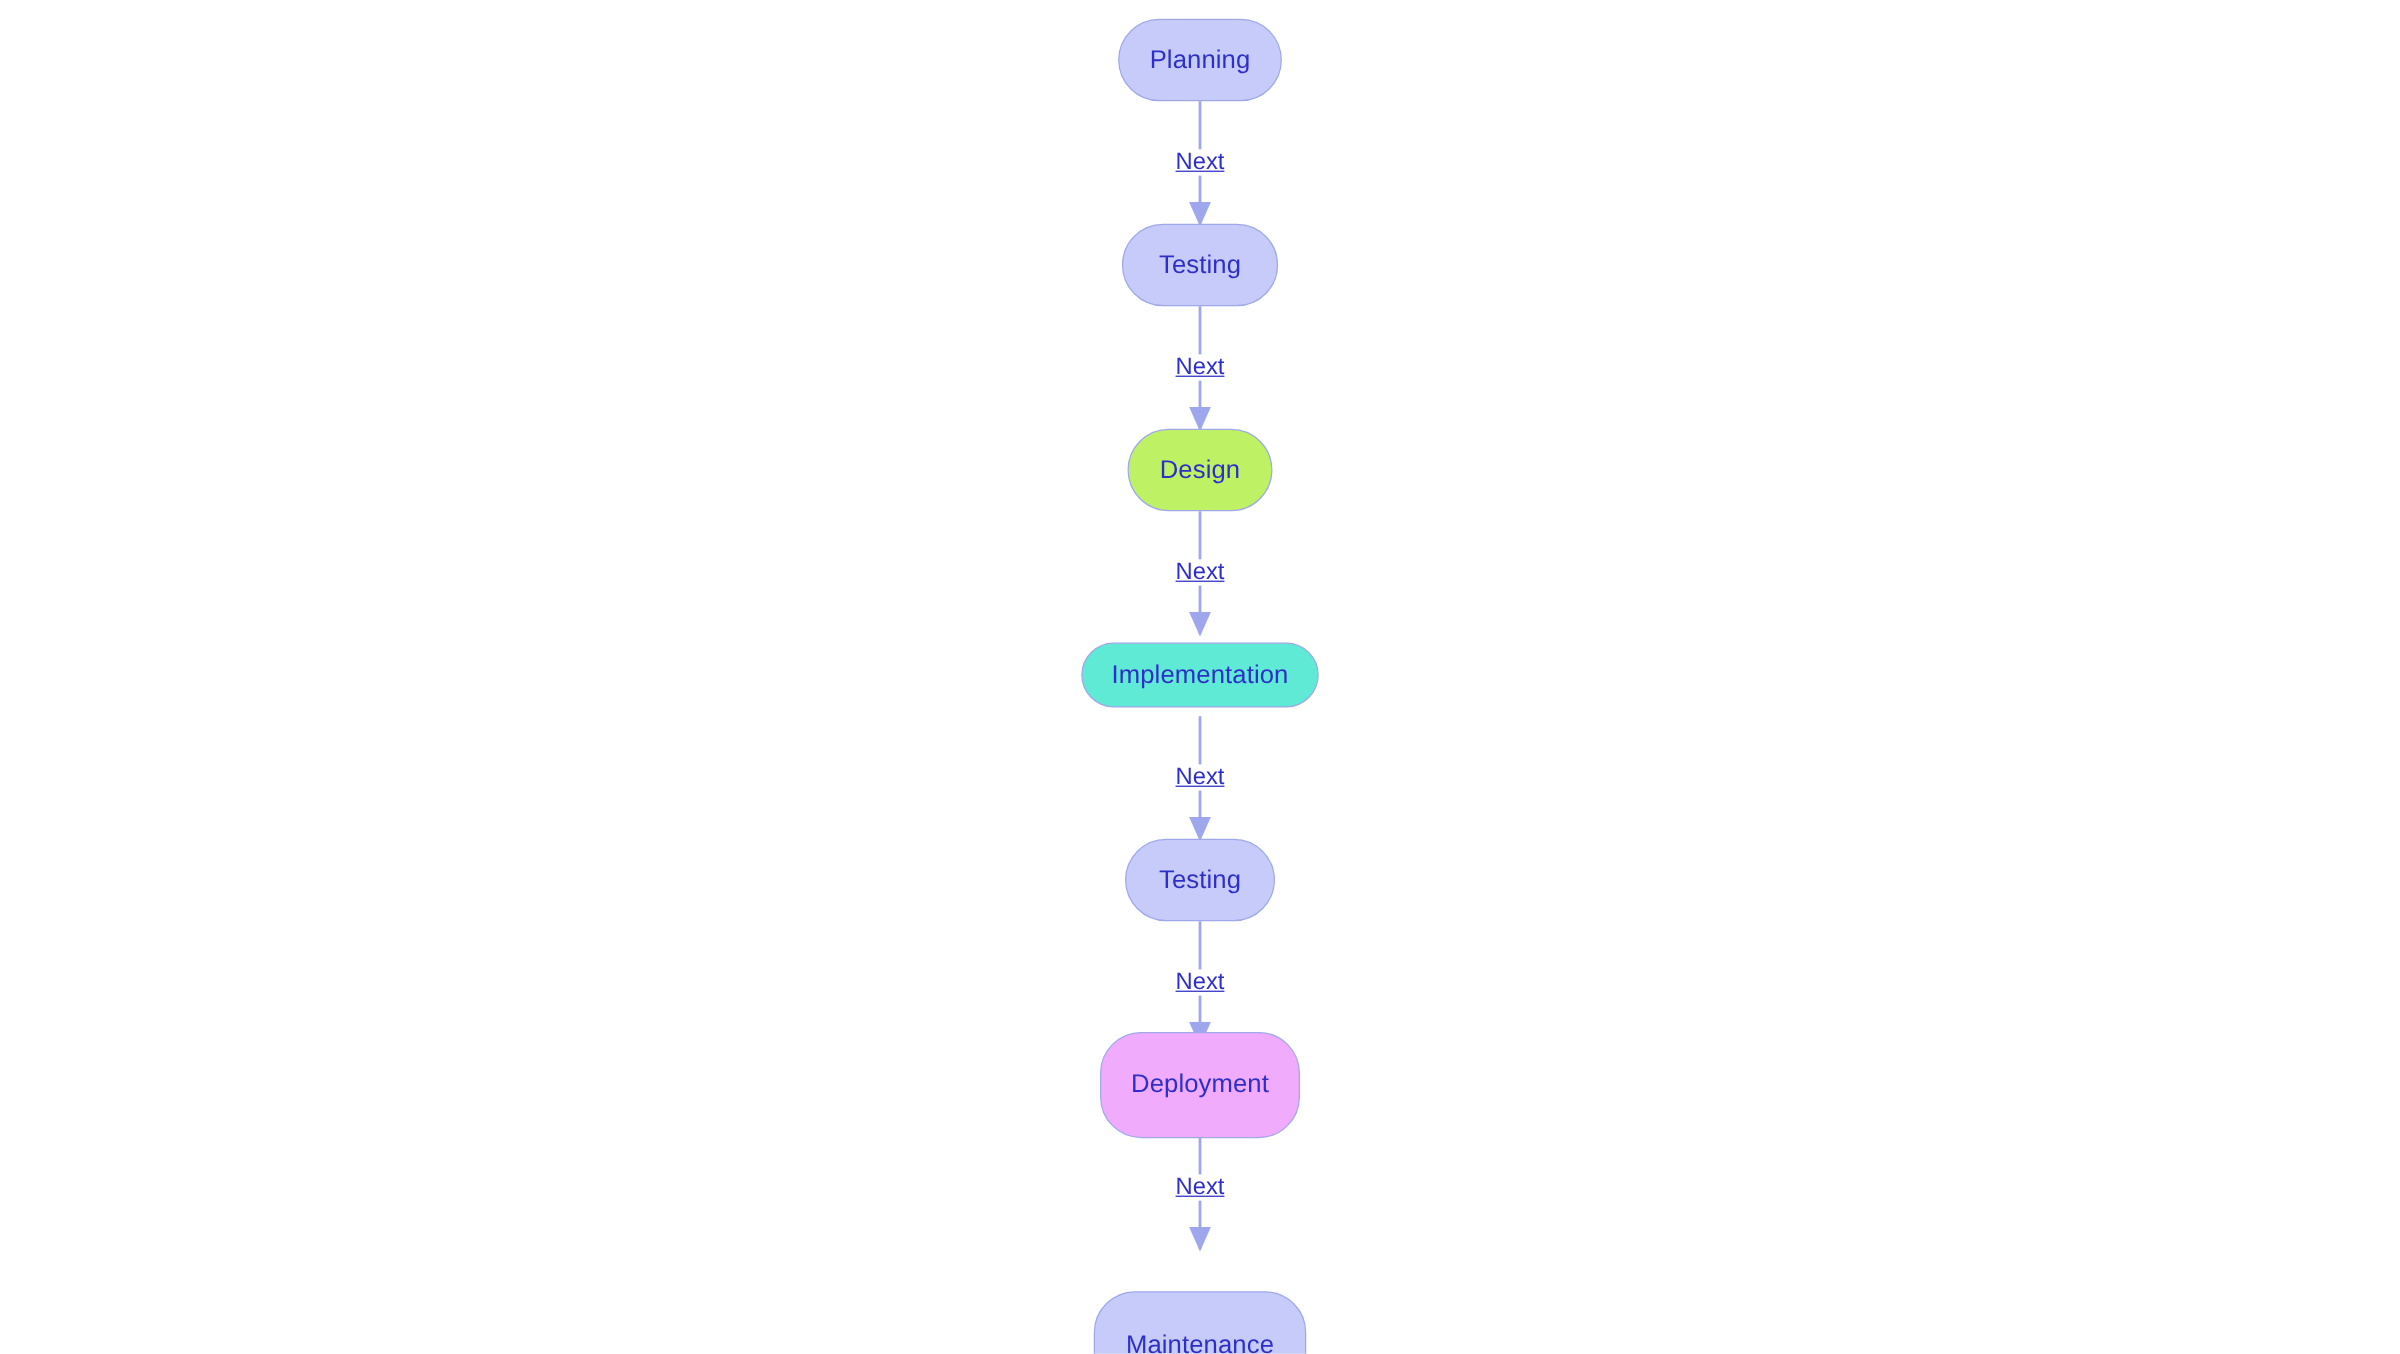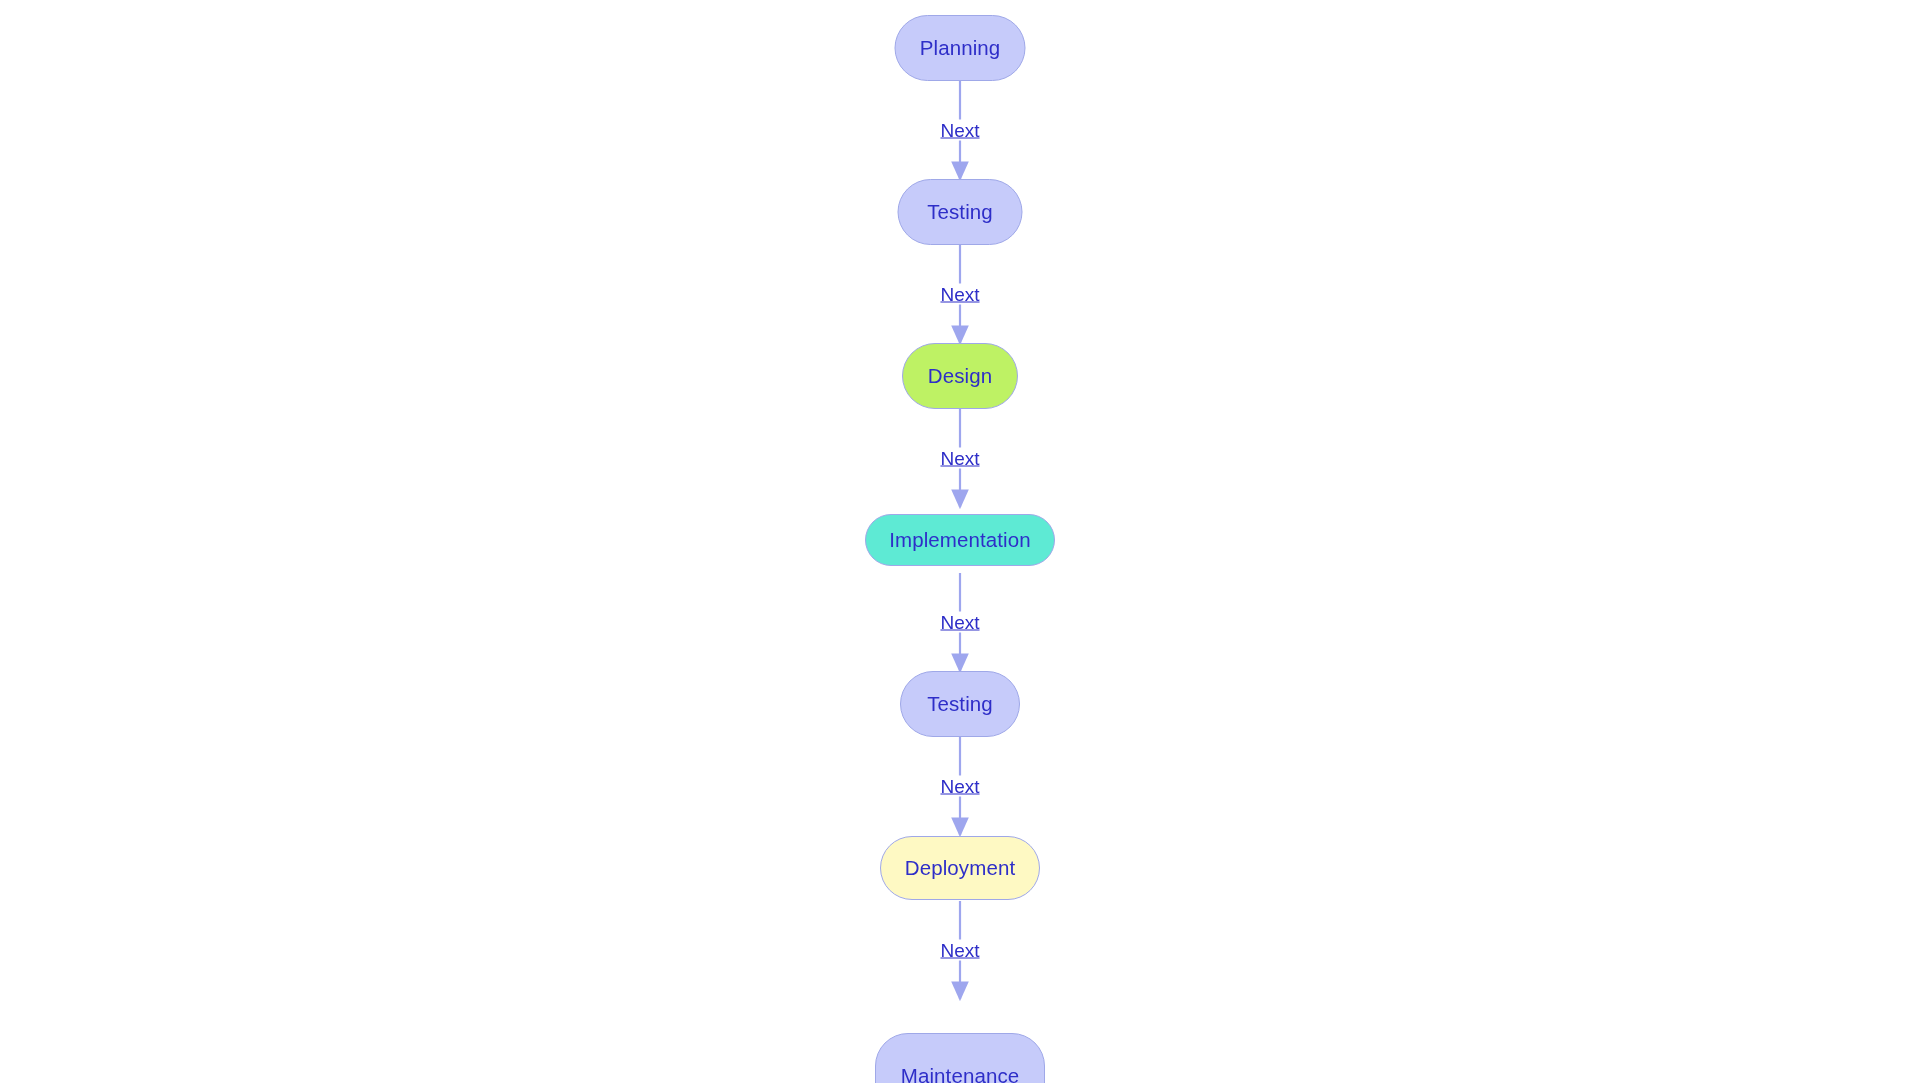--- a/index.html
+++ b/index.html
@@ -92,21 +92,21 @@
       </div>
       <div class="flow-node" style="left: 960px; top: 376px; width: 116px; height: 66px; border-radius: 33px; background: #bef264; border-color: rgb(159, 168, 232);">
         <span class="flow-node-label" style="color: rgb(46, 46, 200);">Design</span>
       </div>
       <div class="flow-node" style="left: 960px; top: 540px; width: 190px; height: 52px; border-radius: 33px; background: #5eead4; border-color: rgb(159, 168, 232);">
         <span class="flow-node-label" style="color: rgb(46, 46, 200);">Implementation</span>
       </div>
       <div class="flow-node" style="left: 960px; top: 704px; width: 120px; height: 66px; border-radius: 33px; background: rgb(198, 203, 250); border-color: rgb(159, 168, 232);">
         <span class="flow-node-label" style="color: rgb(46, 46, 200);">Testing</span>
       </div>
-      <div class="flow-node" style="left: 960px; top: 868px; width: 160px; height: 64px; border-radius: 33px; background: #fef9c3; border-color: rgb(159, 168, 232); text-align: center;">
+      <div class="flow-node" style="left: 960px; top: 868px; width: 160px; height: 85px; border-radius: 33px; background: #f0abfc; border-color: rgb(159, 168, 232); text-align: center;">
         <span class="flow-node-label" style="color: rgb(46, 46, 200);">Deployment</span>
       </div>
       <div class="flow-node" style="left: 960px; top: 1032px; width: 170px; height: 86px; border-radius: 33px; background: rgb(198, 203, 250); border-color: rgb(159, 168, 232); margin-top: 44px;">
         <span class="flow-node-label" style="color: rgb(46, 46, 200);">Maintenance</span>
       </div>
     </div>
   <div id="edge-label-layer">
       <div class="edge-label" style="left: 960px; top: 130px; color: rgb(46, 46, 200); background: rgb(255, 255, 255);">Next</div>
       <div class="edge-label" style="left: 960px; top: 294px; color: rgb(46, 46, 200); background: rgb(255, 255, 255);">Next</div>
       <div class="edge-label" style="left: 960px; top: 458px; color: rgb(46, 46, 200); background: rgb(255, 255, 255);">Next</div>

